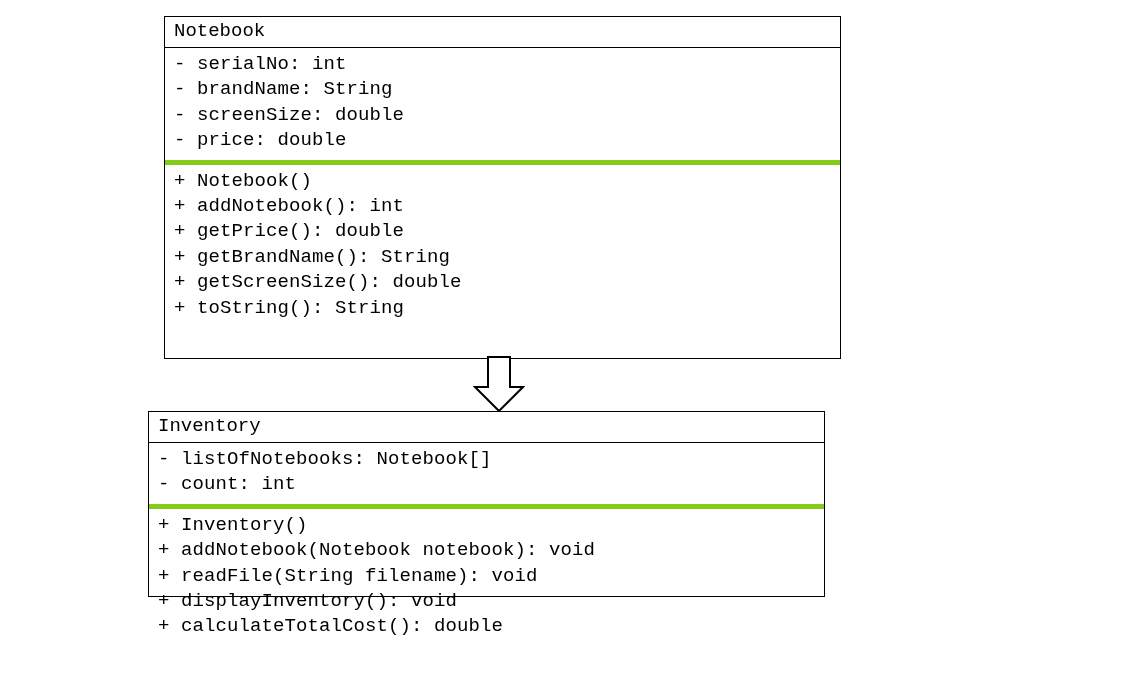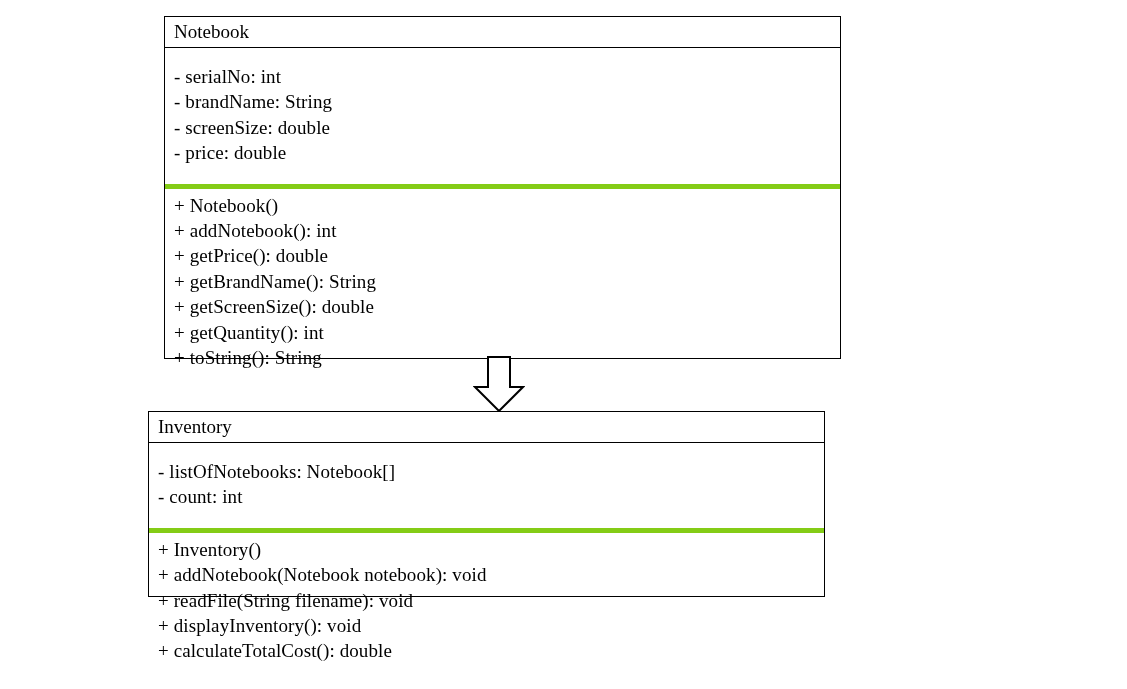--- a/index.html
+++ b/index.html
@@ -18,20 +18,21 @@
     -webkit-font-smoothing: antialiased;
   }
 
   .diagram-canvas {
     position: absolute;
     left: 0;
     top: 0;
     width: 1127px;
     height: 689px;
     background: #ffffff;
+    font-family: Liberation Mono, monospace;
   }
 
   
   .uml-class {
     position: absolute;
     box-sizing: border-box;
     background: #ffffff;
     border: 1px solid #000000;
   }
 
@@ -40,21 +41,20 @@
     border-bottom: 1px solid #000000;
     padding: 3px 0 4px 9px;
     font-size: 19px;
     line-height: 23px;
     white-space: nowrap;
   }
 
   .uml-compartment {
     box-sizing: border-box;
     padding: 4px 0 6px 9px;
-    margin-top: 12px;
   }
 
   .uml-compartment + .uml-compartment {
     border-top: 5px solid #84cc16;
   }
 
   .uml-member {
     font-size: 19px;
     line-height: 25.4px;
     white-space: nowrap;
@@ -102,21 +102,20 @@
       <div class="uml-member">- brandName: String</div>
       <div class="uml-member">- screenSize: double</div>
       <div class="uml-member">- price: double</div>
     </div>
     <div class="uml-compartment">
       <div class="uml-member">+ Notebook()</div>
       <div class="uml-member">+ addNotebook(): int</div>
       <div class="uml-member">+ getPrice(): double</div>
       <div class="uml-member">+ getBrandName(): String</div>
       <div class="uml-member">+ getScreenSize(): double</div>
-      <div class="uml-member">+ getQuantity(): int</div>
       <div class="uml-member">+ toString(): String</div>
     </div>
   </div>
 
   <div class="uml-arrow">
     <svg viewBox="0 0 52 56" xmlns="http://www.w3.org/2000/svg">
       <polygon points="15,1 37,1 37,31 50,31 26,55 2,31 15,31" fill="#ffffff" stroke="#000000" stroke-width="2" stroke-linejoin="miter"></polygon>
     </svg>
   </div>
 

